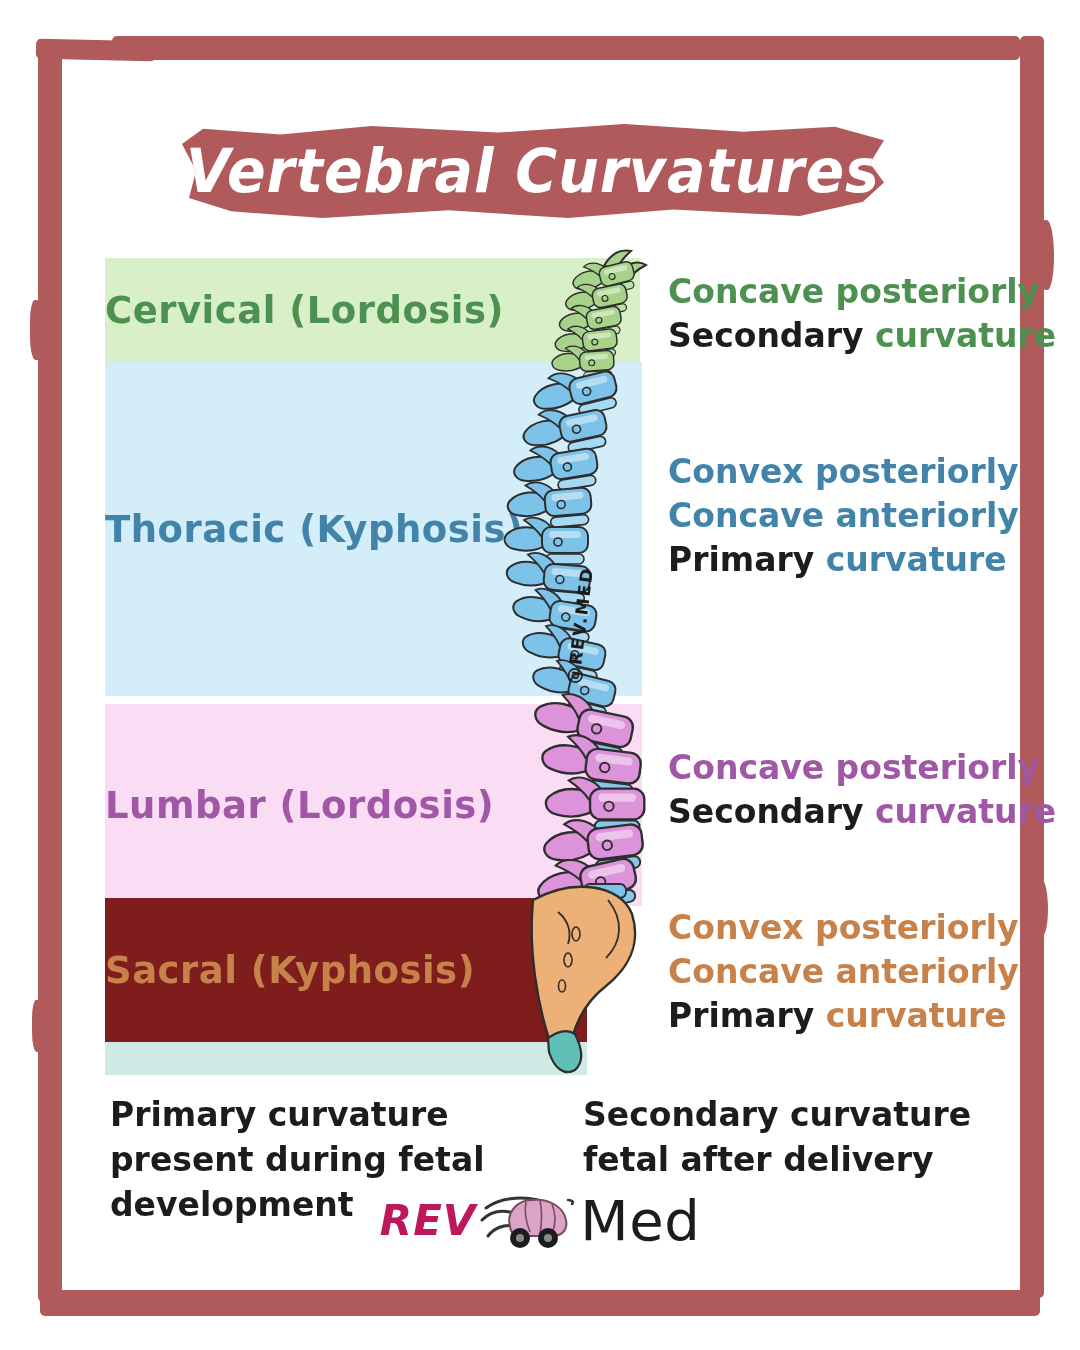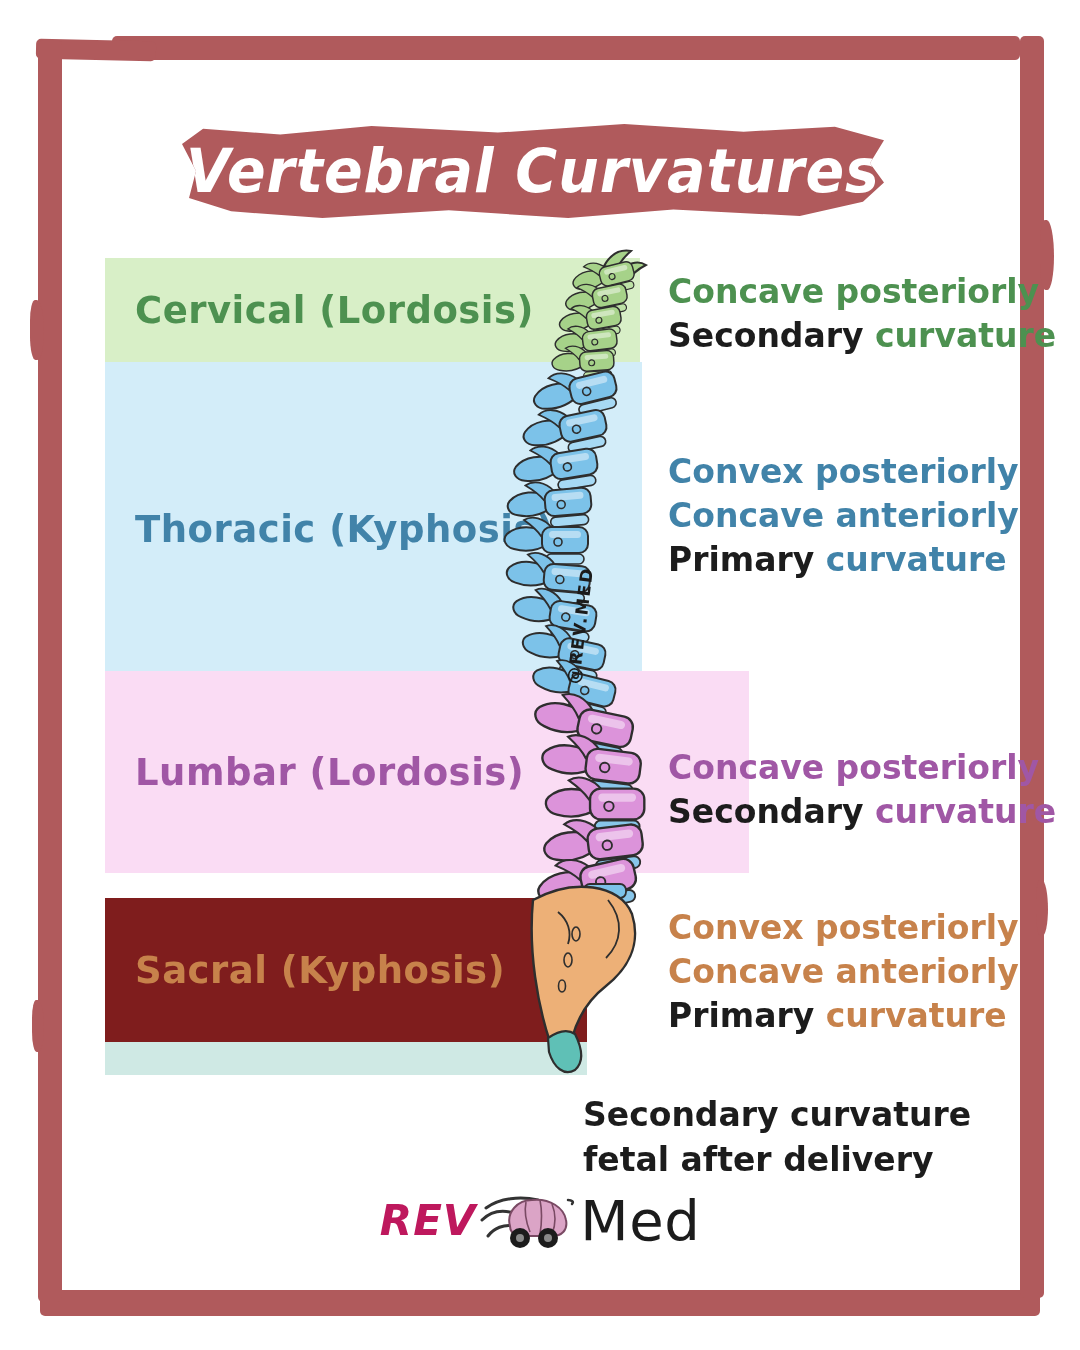--- a/index.html
+++ b/index.html
@@ -20,24 +20,24 @@
   .banner { position:absolute; left:182px; top:123px; width:702px; height:96px;
             background:var(--red); display:flex; align-items:center; justify-content:center;
             clip-path: polygon(0% 22%, 3% 6%, 14% 12%, 27% 3%, 45% 10%, 63% 1%, 80% 9%, 93% 4%,
                                100% 18%, 98% 42%, 100% 62%, 97% 82%, 88% 97%, 70% 90%, 55% 99%,
                                38% 91%, 20% 99%, 7% 92%, 1% 78%, 2% 50%); font-style: italic; }
   .banner-text { color:#ffffff; font-size:57px; font-weight:bold; letter-spacing:1px;
                  transform:scaleY(1.05); white-space:nowrap; }
 
   
   .band { position:absolute; left:105px; display:flex; align-items:center; }
-  .band-label { padding-left:30px; font-weight:bold; font-size:37px; letter-spacing:.5px; white-space:nowrap; }
+  .band-label { font-weight:bold; font-size:37px; letter-spacing:.5px; white-space:nowrap; }
   .band-0 { top:258px; height:104px; width:535px; }
   .band-1 { top:362px; height:334px; width:537px; }
-  .band-2 { top:671px; height:202px; width:644px; }
+  .band-2 { top:704px; height:202px; width:537px; }
   .band-3 { top:898px; height:144px; width:482px; }
   .band-coccyx { position:absolute; left:105px; top:1042px; width:482px; height:33px; }
 
   
   .annot { position:absolute; left:668px; font-weight:bold; font-size:33px; line-height:44px; white-space:nowrap; }
   .annot-0 { top:270px; }
   .annot-1 { top:450px; }
   .annot-2 { top:746px; }
   .annot-3 { top:906px; }
 
@@ -268,20 +268,21 @@
         <path d="M 120,652 C 136,672 134,694 118,710" fill="none" stroke="#2e2e2e" stroke-width="1.8"></path>
         <path d="M 70,664 C 80,672 84,684 80,696" fill="none" stroke="#2e2e2e" stroke-width="1.8"></path>
         <ellipse cx="88" cy="686" rx="4" ry="7" fill="none" stroke="#2e2e2e" stroke-width="1.6"></ellipse>
         <ellipse cx="80" cy="712" rx="4" ry="7" fill="none" stroke="#2e2e2e" stroke-width="1.6"></ellipse>
         <ellipse cx="74" cy="738" rx="3.5" ry="6" fill="none" stroke="#2e2e2e" stroke-width="1.6"></ellipse>
         <path d="M 60,790 C 70,783 80,781 87,786 C 95,802 96,814 87,822 C 76,828 66,820 61,804 Z" fill="#5fc0b6" stroke="#2e2e2e" stroke-width="2.2"></path>
       </g>
     <text id="spine-watermark" x="98" y="378" transform="rotate(-83 98 378)" text-anchor="middle" style="font:bold 17px 'DejaVu Sans',sans-serif; letter-spacing:2px; fill:#1b1b1b;">@REV.MED</text>
   </svg>
 
+  <div class="note note-left" style="color: rgb(28, 28, 28);">Primary curvature present during fetal development</div>
   <div class="note note-right" style="color: rgb(28, 28, 28);">Secondary curvature fetal after delivery</div>
 
   <div class="logo-row">
     <span class="logo-rev" style="color: #be185d; font-style: italic;">REV</span>
     <svg width="96" height="62" viewBox="0 0 96 62">
       <path d="M6,18 C20,8 40,6 58,10" fill="none" stroke="#333" stroke-width="3" stroke-linecap="round"></path>
       <path d="M2,30 C10,22 20,20 30,22" fill="none" stroke="#333" stroke-width="3" stroke-linecap="round"></path>
       <path d="M8,46 C14,38 24,34 34,36" fill="none" stroke="#333" stroke-width="3" stroke-linecap="round"></path>
       <path id="brain-body" d="M30,36 C26,22 38,10 52,10 C70,8 84,18 86,30 C88,40 82,46 72,46 L38,46 C32,44 30,40 30,36 Z" stroke="#7a4a64" stroke-width="2" fill="#dba4c6"></path>
       <path d="M46,12 C44,22 46,32 50,42 M60,10 C62,20 62,32 60,44 M72,14 C76,24 76,34 72,44" fill="none" stroke="#7a4a64" stroke-width="1.6"></path>

